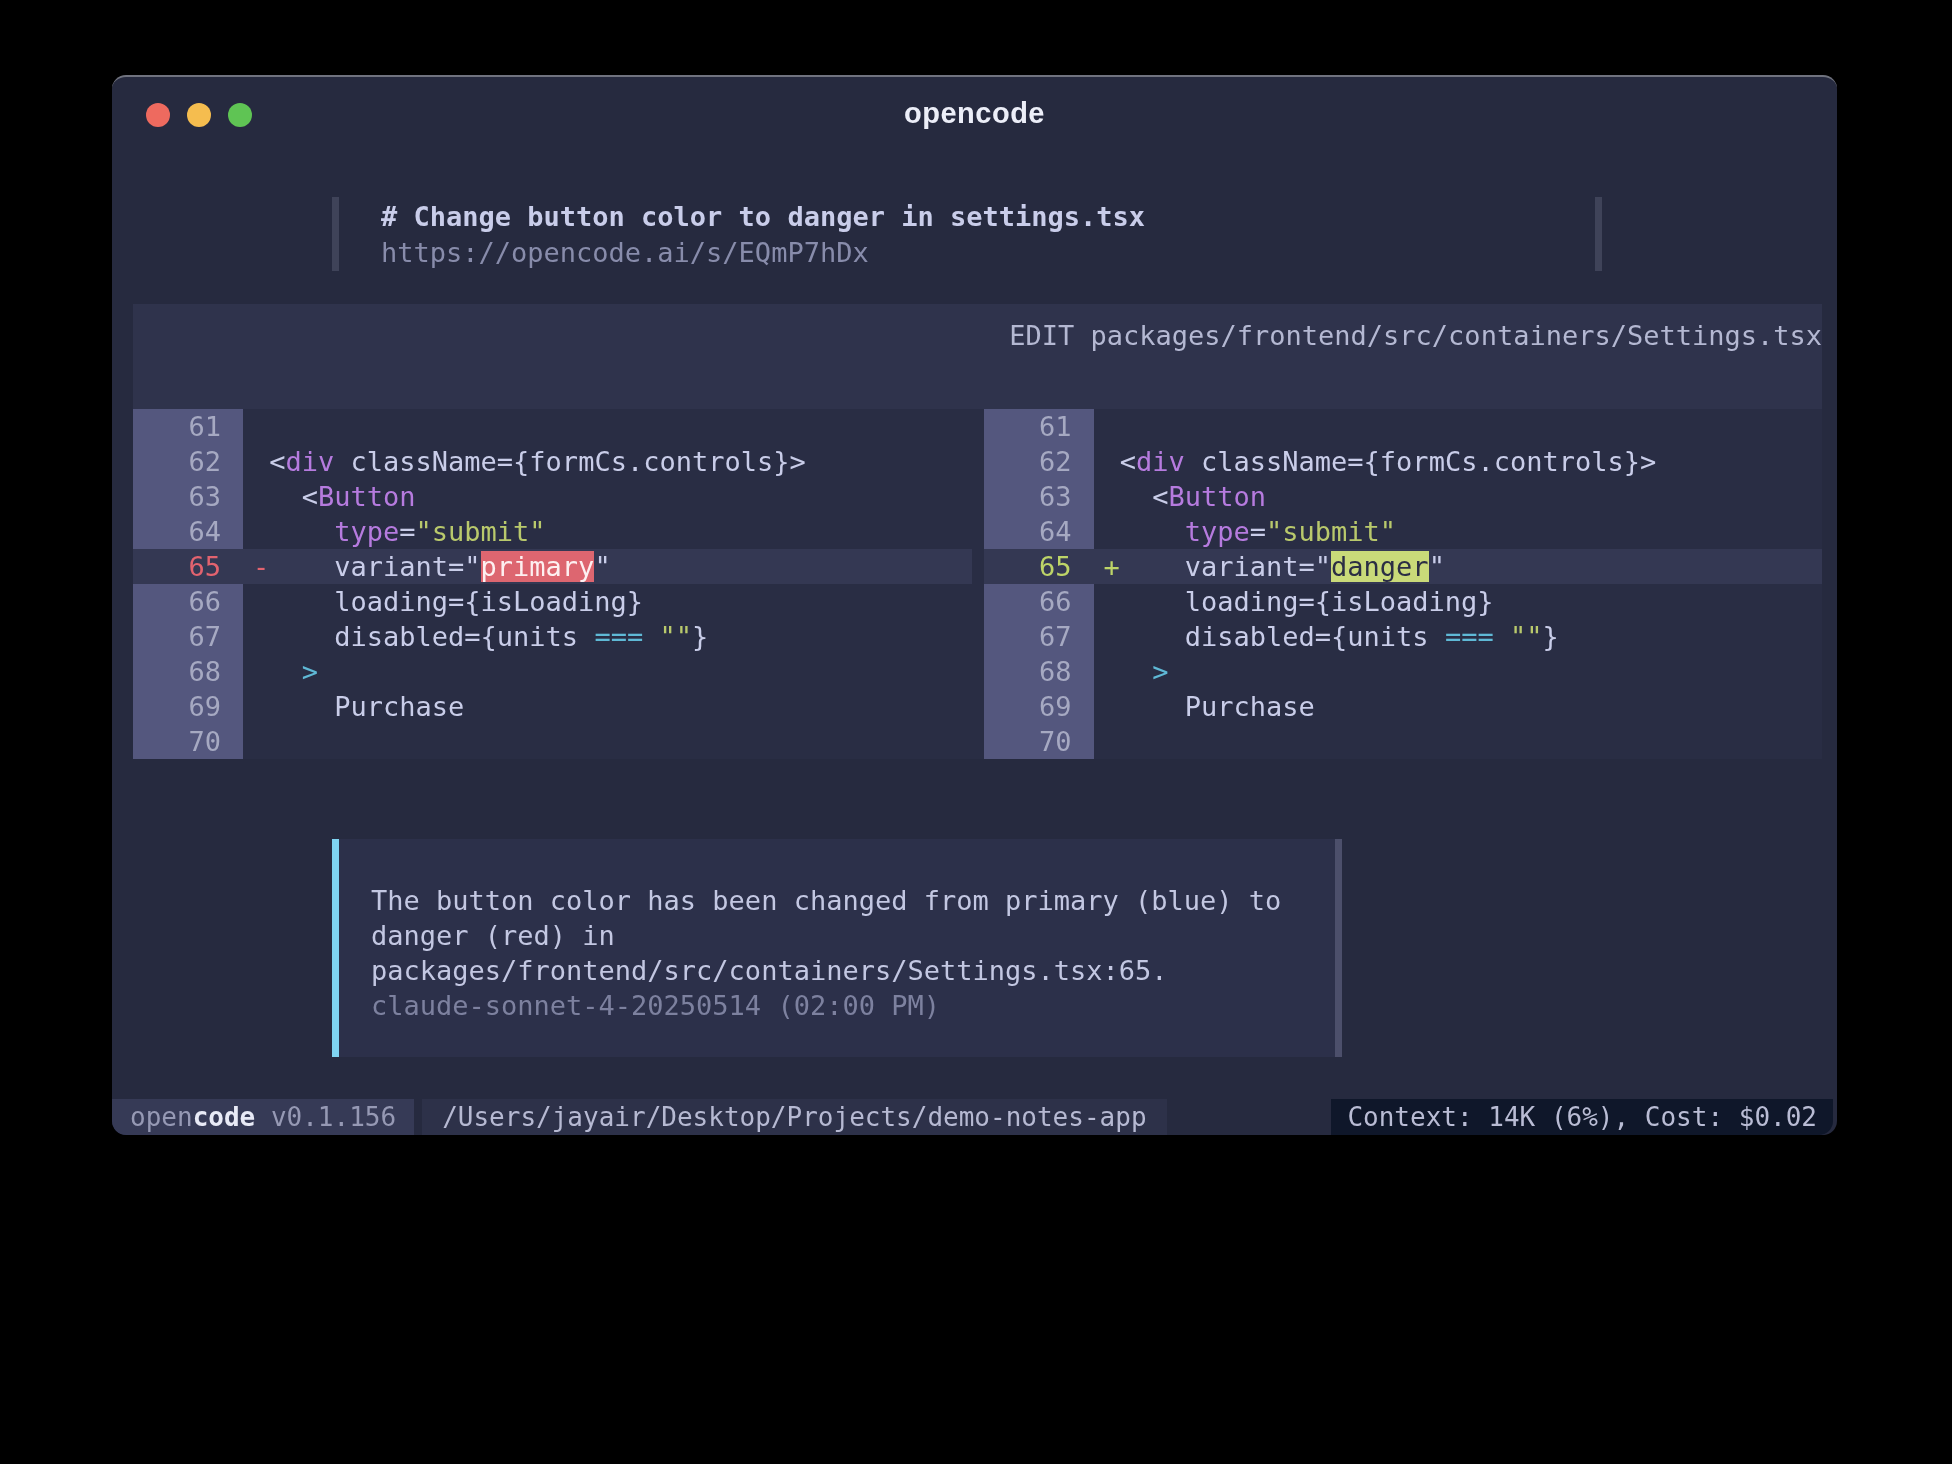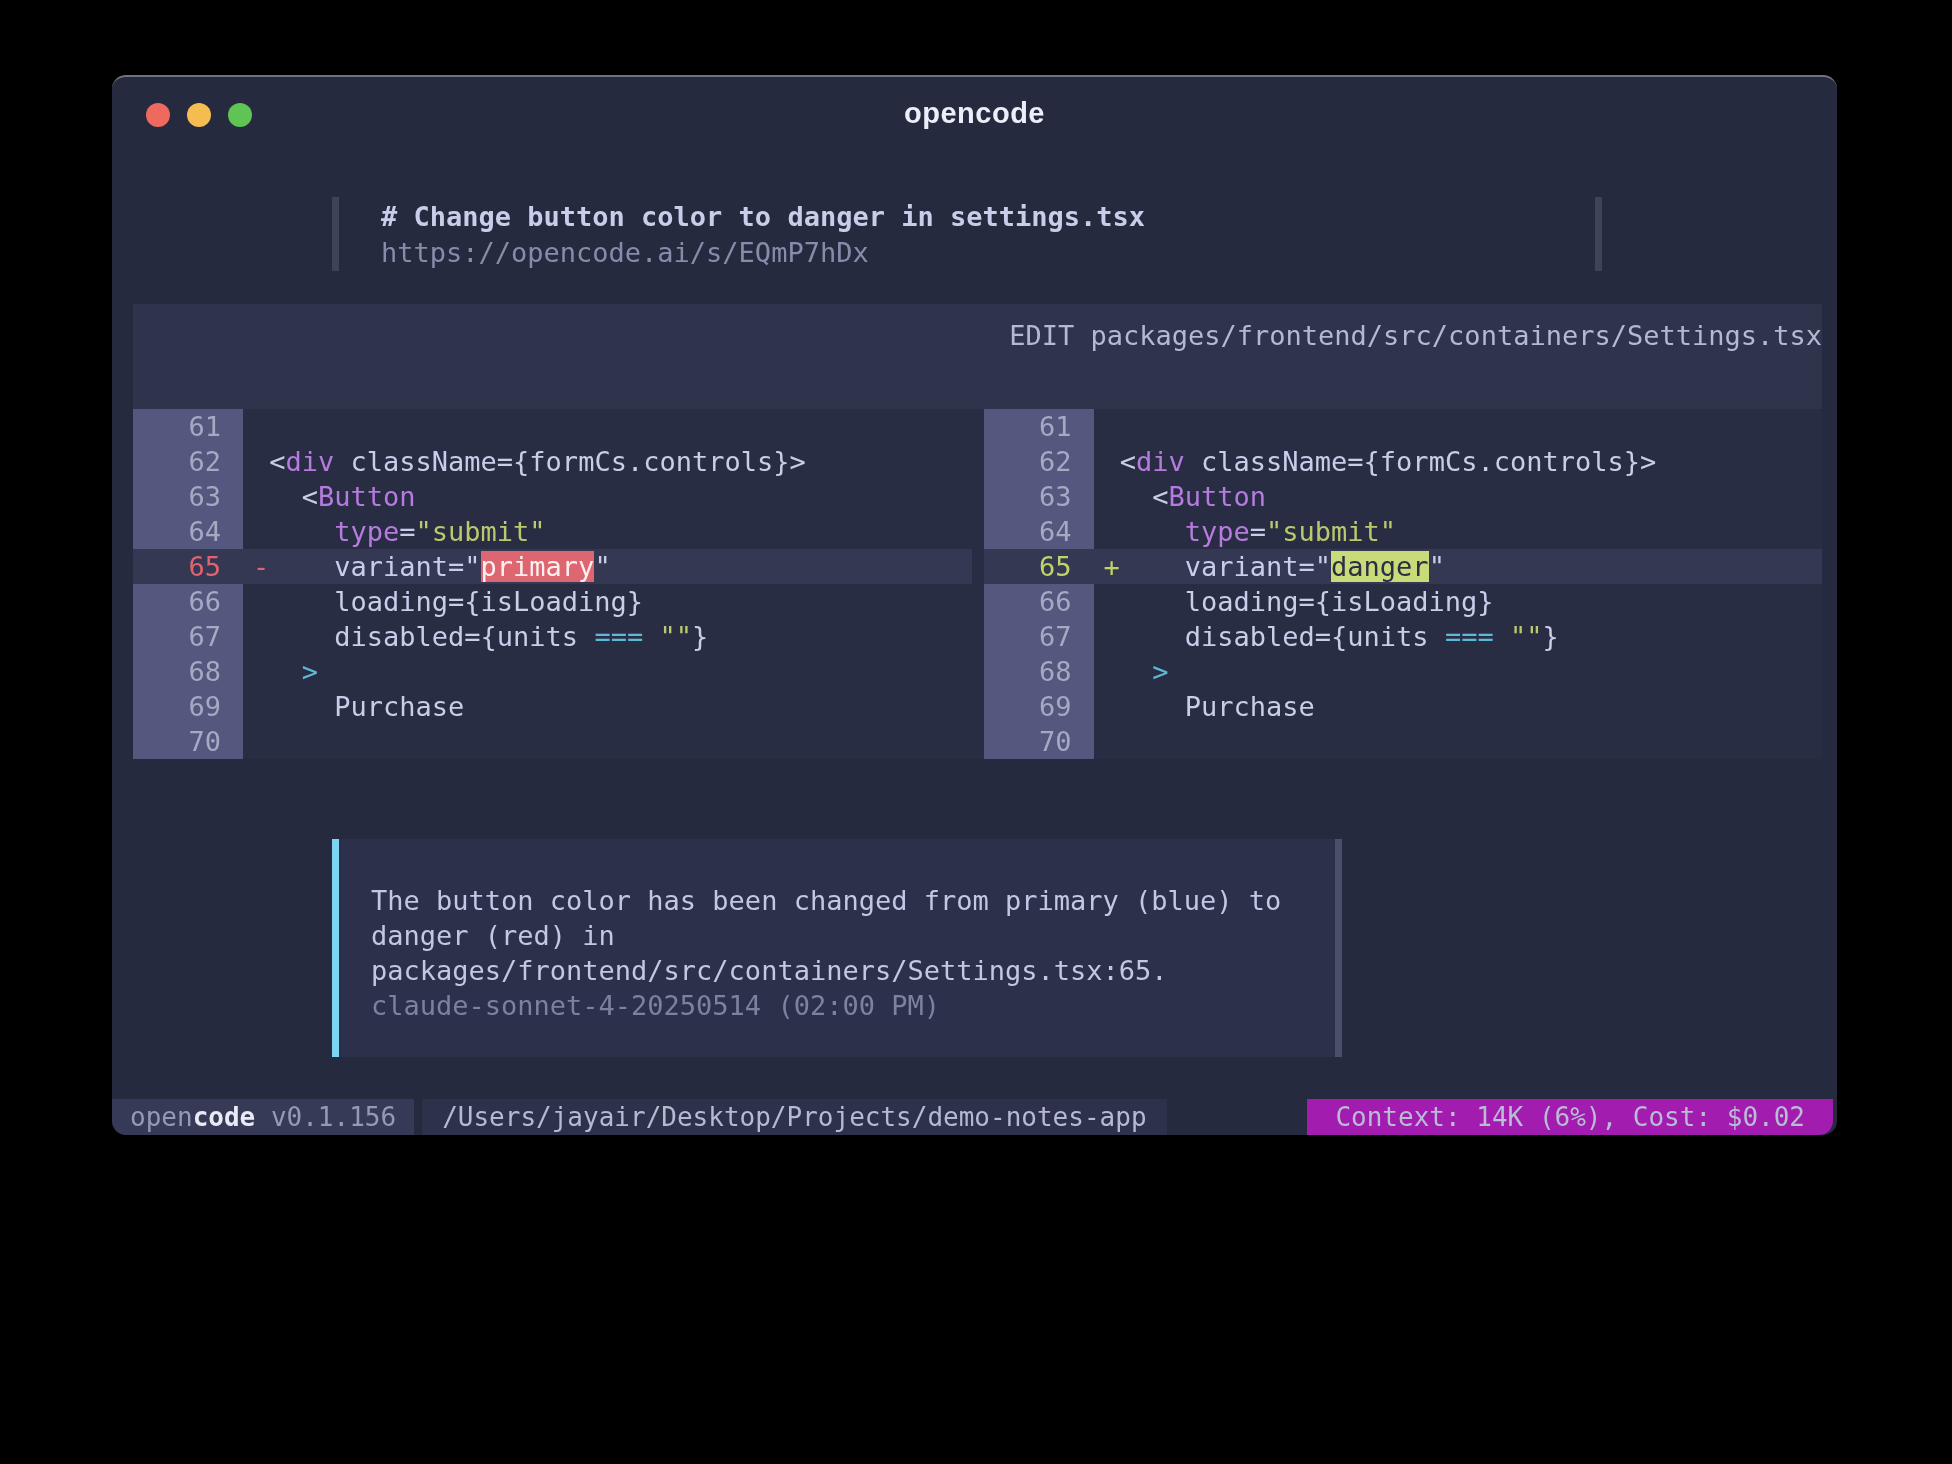--- a/index.html
+++ b/index.html
@@ -90,21 +90,21 @@
   
   .statusbar {
     position:absolute; left:0; right:4px; bottom:0; height:36px;
     background:#262a3f; display:flex; align-items:stretch;
     font-size:26px; line-height:36px; border-radius:0 0 14px 14px; overflow:hidden;
   }
   .chip { background:#363a56; padding:0 18px; white-space:nowrap; }
   .chip .dim { color:#9699b4; } .chip .bold { color:#e8eaf6; font-weight:bold; }
   .pathseg { background:#2d3149; color:#b6b9d2; padding:0 20px; margin-left:8px; white-space:nowrap; }
   .spacer { flex:1; }
-  .ctxseg { background:#a21caf; color:#b9bcd4; padding:0 28px; white-space:nowrap; }
+  .ctxseg { background:#0f172a; color:#b9bcd4; padding:0 16px; white-space:nowrap; }
 </style>
 </head>
 <body>
 
 <div class="window">
 
   <div class="titlebar">
     <div class="lights">
       <span class="light red"></span>
       <span class="light yellow"></span>

